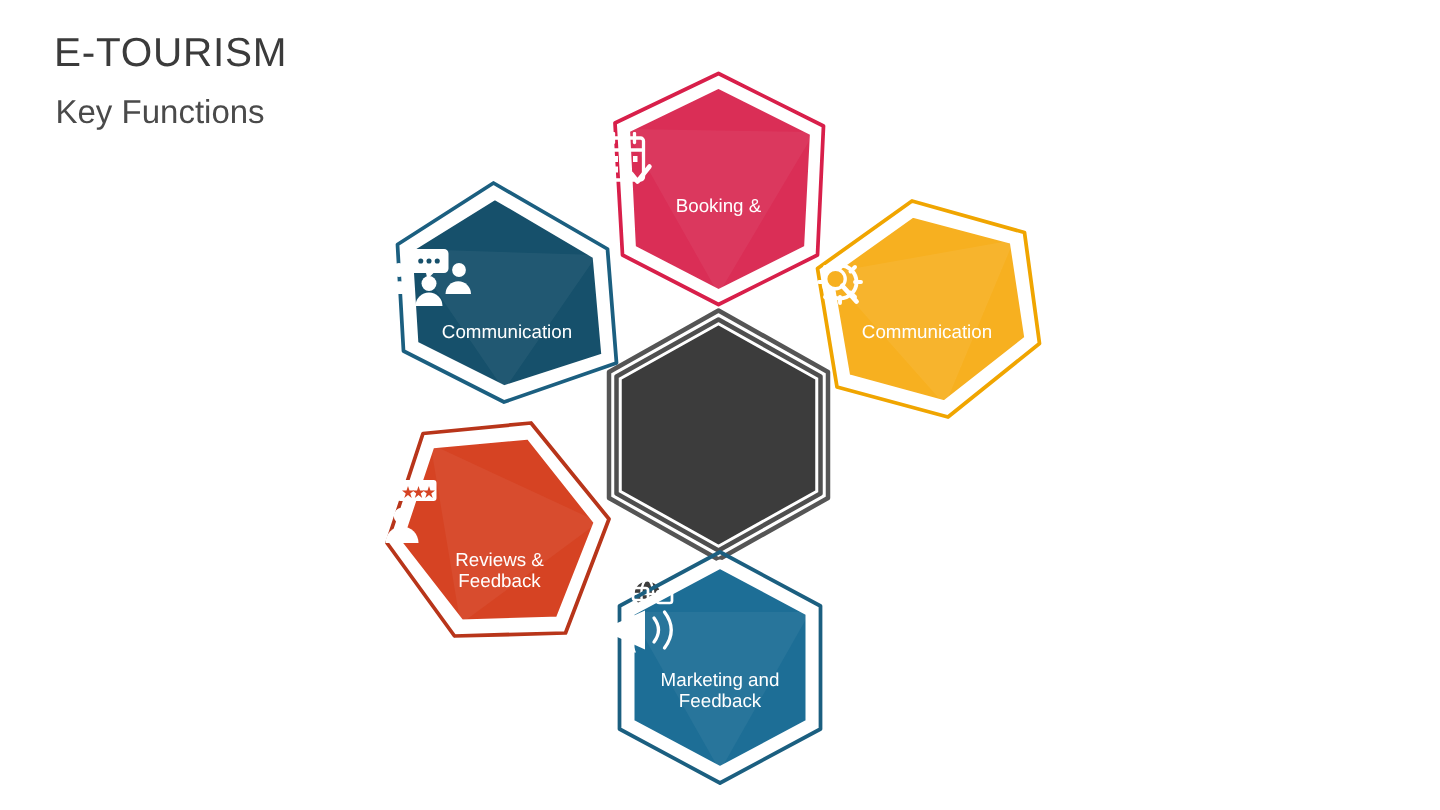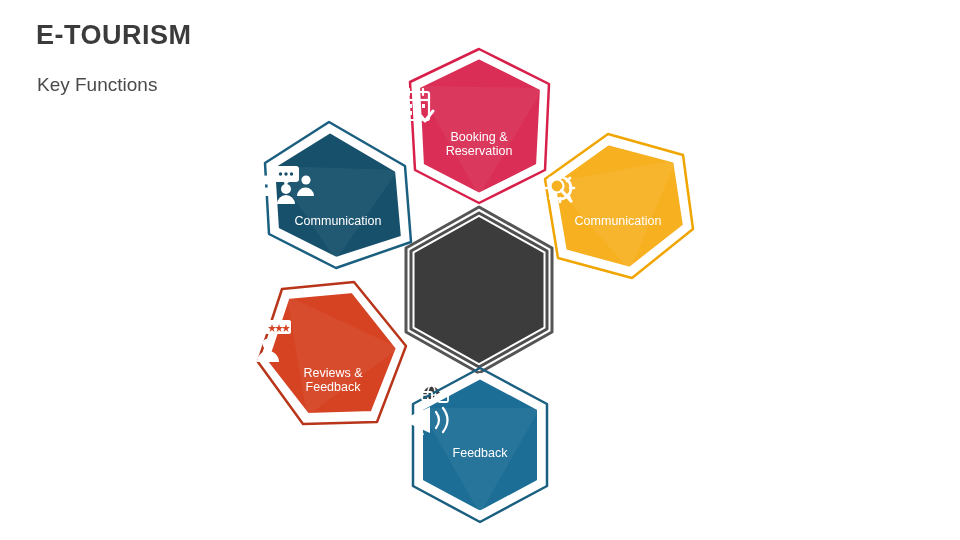--- a/index.html
+++ b/index.html
@@ -5,26 +5,26 @@
   html,body{margin:0;padding:0;}
   body{
     width:960px;height:540px;
     background:#ffffff;
     font-family:"Liberation Sans", sans-serif;
     overflow:hidden;
     position:relative;
   }
   #title{
     position:absolute;left:36px;top:20px;
-    font-size:27px;font-weight:bold;color:#3b3b3b;
+    font-size:27px;font-weight:normal;color:#3b3b3b;
     letter-spacing:0.5px;
   }
   #subtitle{
-    position:absolute;left:37px;top:74px;
-    font-size:19px;color:#4a4a4a;font-weight:normal;
+    position:absolute;left:37px;top:62px;
+    font-size:22px;color:#4a4a4a;font-weight:normal;
   }
   #diagram{
     position:absolute;left:0;top:0;width:960px;height:540px;
   }
   .node{
     position:absolute;
     width:160px;height:160px;
   }
   .node svg{position:absolute;left:0;top:0;}
   .node .label{
@@ -99,21 +99,20 @@
         <rect x="9" y="16" width="4" height="4" fill="#ffffff"></rect>
         <rect x="16" y="16" width="4" height="4" fill="#ffffff"></rect>
         <rect x="23" y="16" width="3" height="4" fill="#ffffff"></rect>
         <rect x="9" y="23" width="4" height="4" fill="#ffffff"></rect>
         <rect x="16" y="23" width="4" height="4" fill="#ffffff"></rect>
         <path d="M22 28 l4 5 l8 -10" fill="none" stroke="#ffffff" stroke-width="3" stroke-linecap="round" stroke-linejoin="round"></path>
       </svg>
     </div>
     <div class="label" style="top:84px;">
       <div>Booking &amp;</div>
-      <div>Reservation</div>
     </div>
   </div>
 
   <div class="node" style="left:538px;top:130px;">
     <svg width="160" height="160" viewBox="0 0 160 160">
       <polygon points="70,12 138,30 148,96 92,140 26,122 14,52" fill="#f7b020" stroke="#f7b020" stroke-width="2" stroke-linejoin="round"></polygon>
       <polygon points="70,12 138,30 148,96 92,140 26,122 14,52" fill="none" stroke="#ffffff" stroke-width="6" stroke-linejoin="round"></polygon>
       <polygon points="70,4 145,25 155,99 94,148 20,128 7,49" fill="none" stroke="#f0a500" stroke-width="2.5" stroke-linejoin="round"></polygon>
       <path d="M14,52 L138,30 L92,140 Z" fill="rgba(255,255,255,0.06)"></path>
     </svg>
@@ -157,20 +156,21 @@
 
         <path d="M10 26 l20 -9 v26 l-20 -9 z" fill="#ffffff"></path>
         <rect x="4" y="24" width="7" height="10" rx="2" fill="#ffffff"></rect>
         <path d="M14 34 l4 11 h6 l-4 -11 z" fill="#ffffff"></path>
 
         <path d="M36 22 q6 8 0 16" fill="none" stroke="#ffffff" stroke-width="2.2" stroke-linecap="round"></path>
         <path d="M43 18 q9 12 0 24" fill="none" stroke="#ffffff" stroke-width="2.2" stroke-linecap="round"></path>
       </svg>
     </div>
     <div class="label" style="top:82px;">
+      <div>Marketing and</div>
       <div>Feedback</div>
     </div>
   </div>
 
   <div class="node" style="left:253px;top:278px;">
     <svg width="160" height="160" viewBox="0 0 160 160">
       <polygon points="100,12 146,70 120,136 54,138 12,84 34,18" fill="#d64323" stroke="#d64323" stroke-width="2" stroke-linejoin="round"></polygon>
       <polygon points="100,12 146,70 120,136 54,138 12,84 34,18" fill="none" stroke="#ffffff" stroke-width="6" stroke-linejoin="round"></polygon>
       <polygon points="101,4 153,68 124,144 50,146 5,84 29,11" fill="none" stroke="#b8351a" stroke-width="2.5" stroke-linejoin="round"></polygon>
       <path d="M34,18 L146,70 L54,138 Z" fill="rgba(255,255,255,0.05)"></path>

